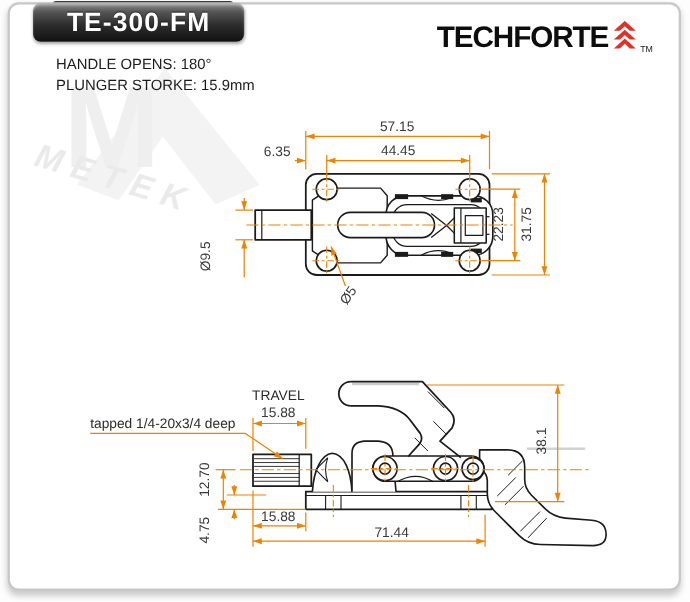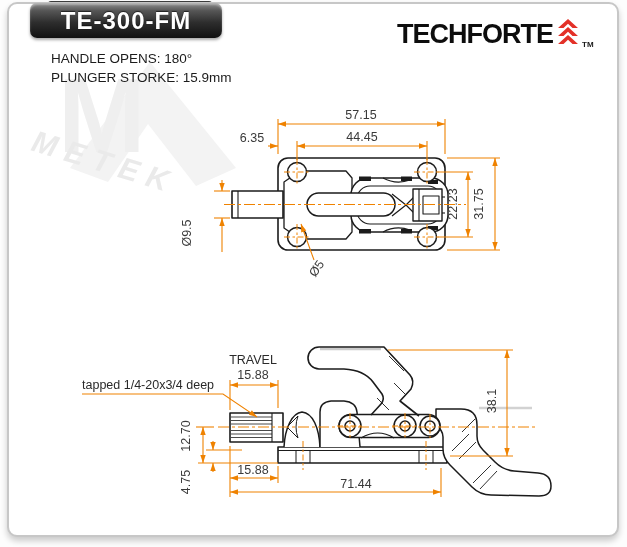--- a/index.html
+++ b/index.html
@@ -10,21 +10,21 @@
   .badge{position:absolute;left:30px;top:3px;width:192px;height:35px;border-radius:7px;
          background:linear-gradient(180deg,#8f8f8f 0%,#565656 22%,#2e2e2e 55%,#101010 100%);
          box-shadow:inset 0 2px 2px rgba(255,255,255,.35),0 2px 3px rgba(0,0,0,.35);
          display:flex;align-items:center;justify-content:center;}
   .badge::before{content:"";position:absolute;left:18px;right:10px;top:-2px;height:6px;
          background:#3d3d3d;border-radius:3px;z-index:-1;}
   .badge span{color:#ffffff;font-weight:bold;font-size:24px;letter-spacing:1px;
          text-shadow:0 -1px 1px rgba(0,0,0,.6);}
   .logo{position:absolute;left:397px;top:17px;height:32px;display:flex;align-items:flex-end;}
   .logo .name{font-size:27px;font-weight:bold;color:#0d0d0d;letter-spacing:-1px;line-height:30px;}
-  .logo .tm{font-size:8px;font-weight:bold;color:#1a1a1a;margin-top:19px;}
+  .logo .tm{font-size:8px;font-weight:normal;color:#1a1a1a;margin-top:19px;}
   .logo svg{margin:3px 2px 0 3px;}
   .specs{position:absolute;left:36px;top:49px;font-size:13.5px;color:#1c1c1c;line-height:19px;margin-left:15px;}
   svg text{font-family:"Liberation Sans",sans-serif;}
   .dt{font-size:12.5px;fill:#3a3a3a;}
   .lbl{font-size:12.5px;fill:#2a2a2a;}
 </style>
 </head>
 <body>
 
 <div class="sheet"></div>

